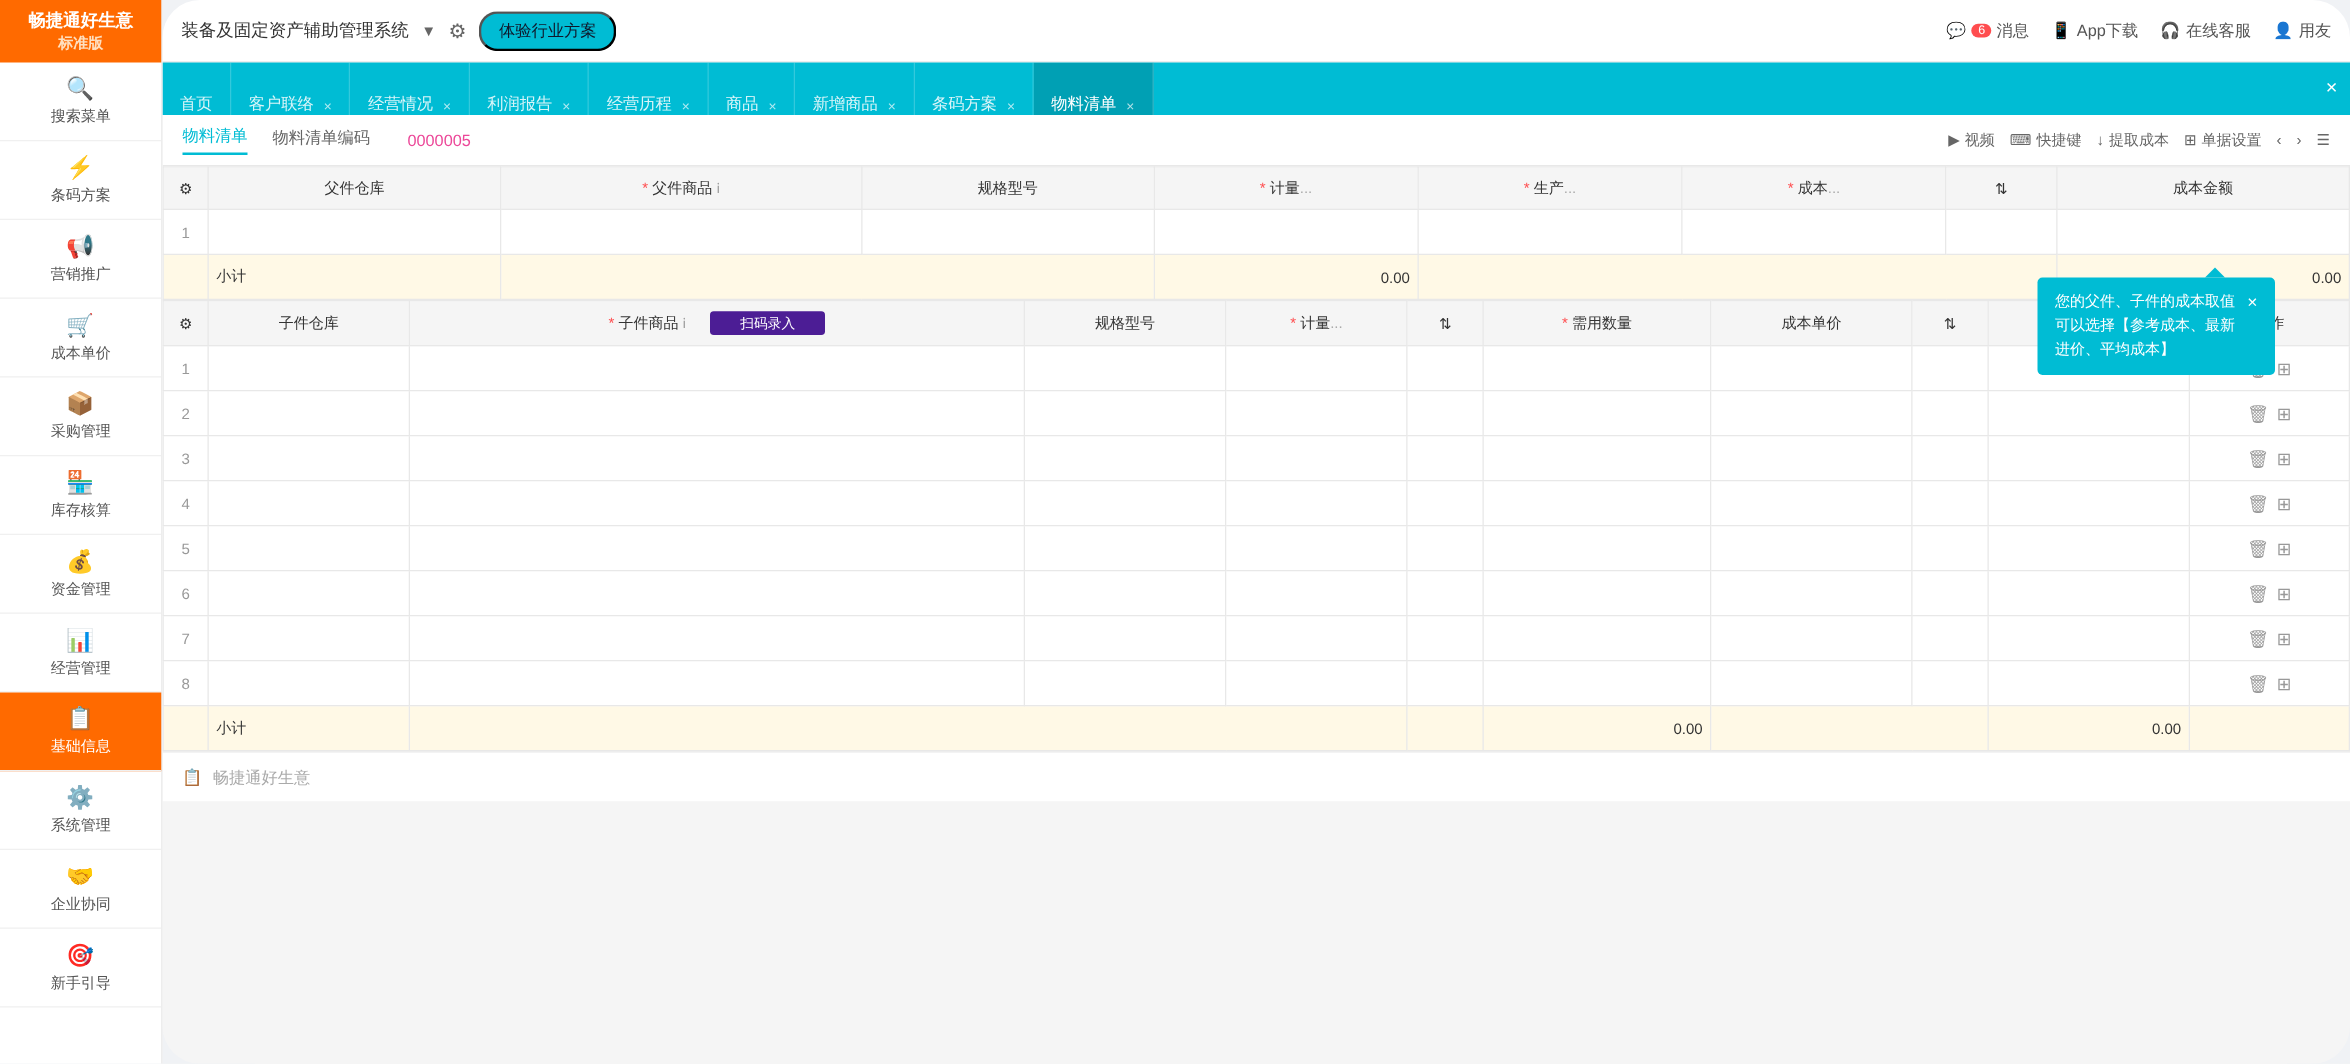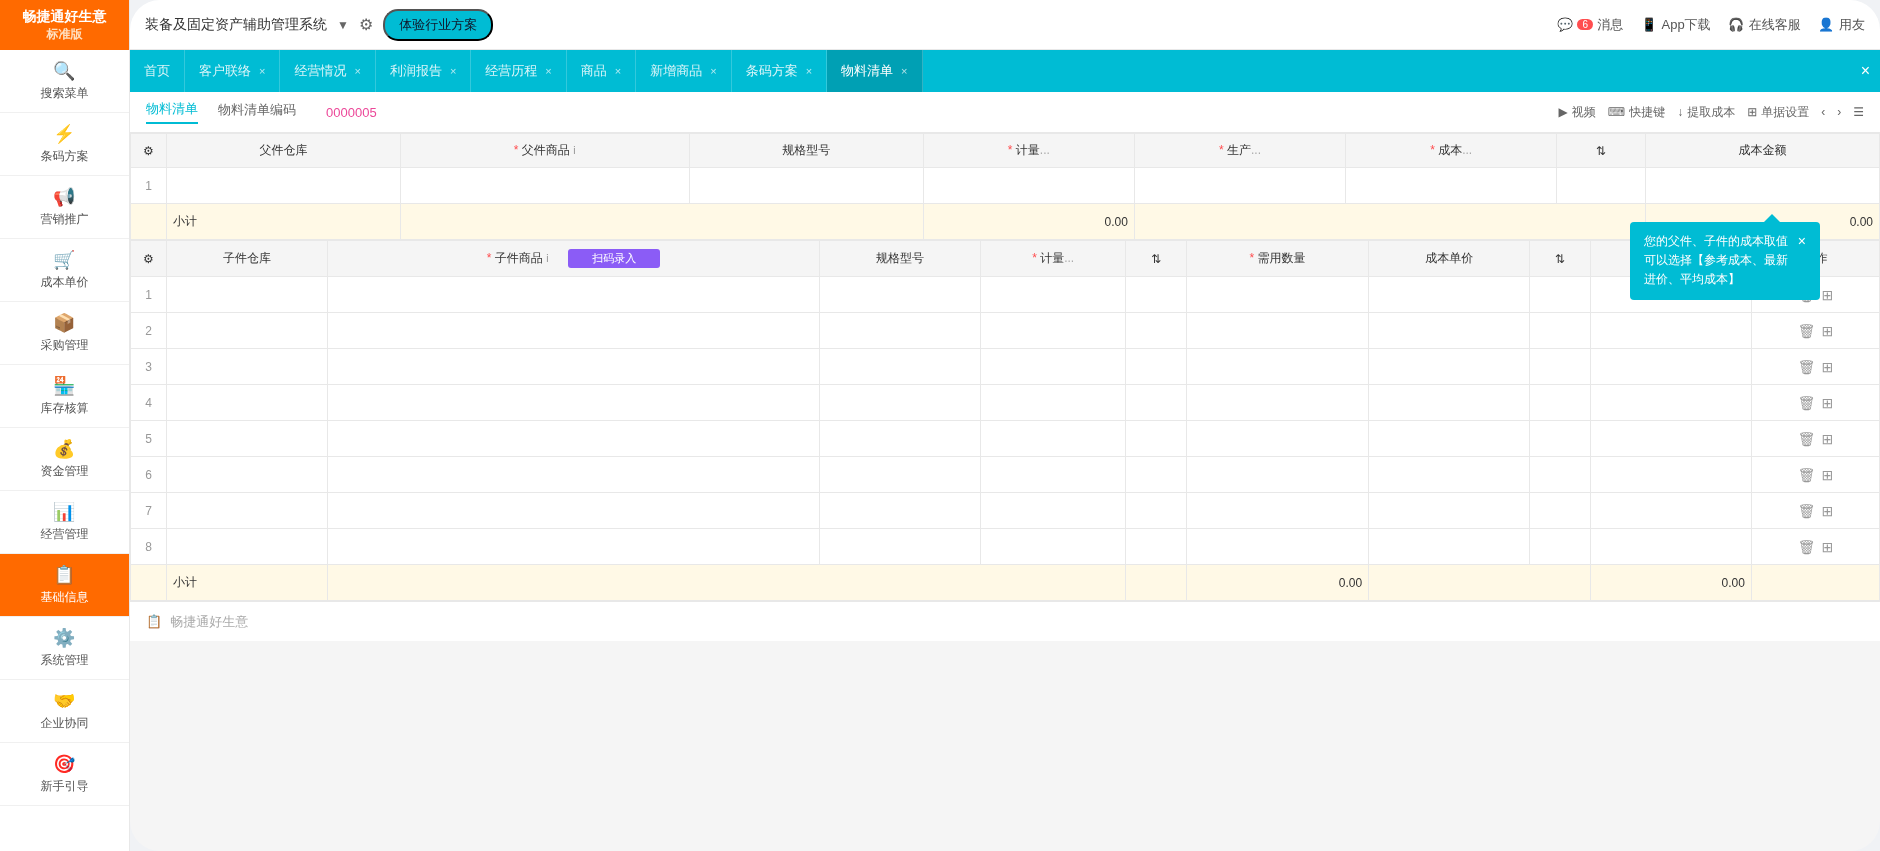--- a/index.html
+++ b/index.html
@@ -79,21 +79,21 @@
     
     .nav-tabs {
       background: #00bcd4;
       display: flex;
       align-items: stretch;
       height: 42px;
       overflow-x: auto;
     }
     .nav-tab {
       display: flex;
-      align-items: center;
+      align-items: flex-end;
       padding: 0 14px;
       color: rgba(255,255,255,0.85);
       cursor: pointer;
       font-size: 13px;
       white-space: nowrap;
       border-right: 1px solid rgba(255,255,255,0.2);
       gap: 4px;
     }
     .nav-tab.active { background: rgba(0,0,0,0.15); color: #fff; font-weight: 500; }
     .nav-tab .close-x { font-size: 11px; color: rgba(255,255,255,0.7); margin-left: 4px; }
@@ -192,21 +192,21 @@
       width: 36px;
     }
     .data-table .subtotal-row td {
       background: #fff9e6;
       font-weight: 500;
       color: #333;
     }
     .required { color: #ff4d4f; }
     .col-icon { width: 36px; text-align: center; }
     .scan-btn {
-      background: #8b5cf6;
+      background: #4c1d95;
       color: white;
       border: none;
       padding: 2px 24px;
       border-radius: 3px;
       font-size: 11px;
       cursor: pointer;
       margin-left: 16px;
     }
     .action-icons { display: flex; gap: 6px; justify-content: center; }
     .action-icon { cursor: pointer; color: #999; font-size: 14px; }

